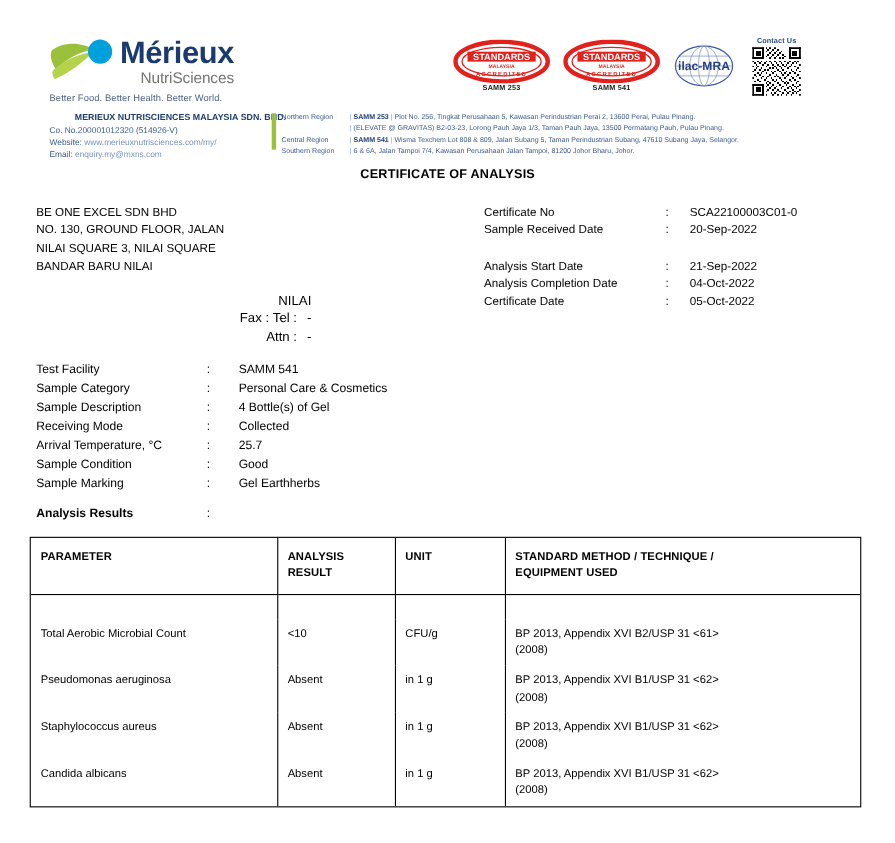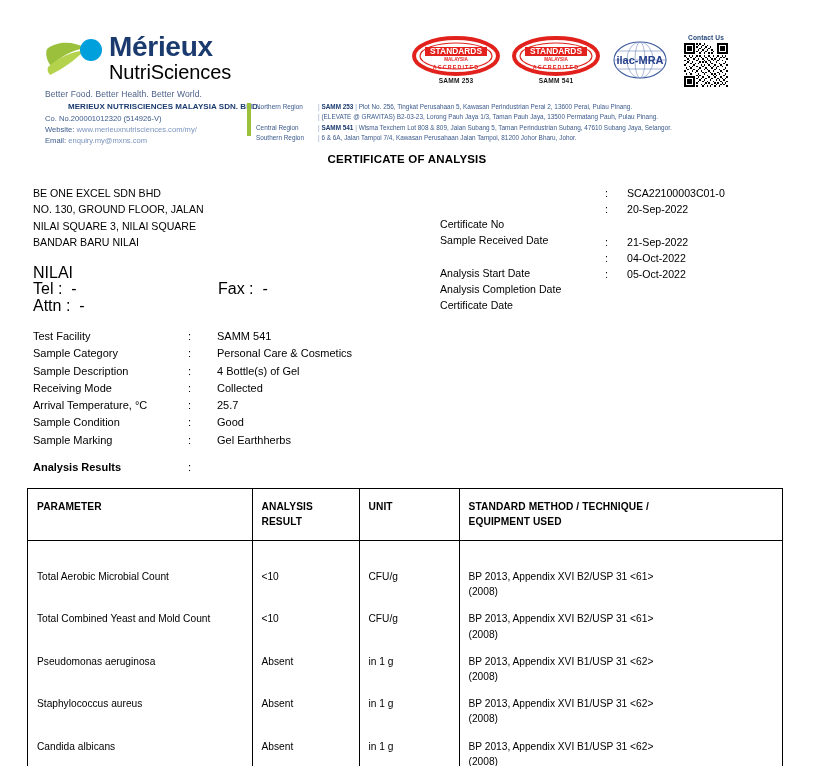--- a/index.html
+++ b/index.html
@@ -28,42 +28,43 @@
     width: 814px;
     height: 145px;
   }
   .logo-block {
     position: absolute;
     left: 45px; top: 33px;
   }
   .logo-row {
     display: flex;
     align-items: center;
+    text-align: right;
   }
   .logo-mark {
     position: relative;
     width: 62px;
     height: 44px;
     flex: none;
   }
   .logo-mark svg { display:block; }
   .logo-words {
     margin-left: 2px;
     line-height: 1;
   }
   .logo-merieux {
     font-size: 28px;
     font-weight: bold;
     color: #1b3b6f;
     letter-spacing: -0.3px;
     display: block;
   }
   .logo-nutri {
-    font-size: 20px;
-    color: #000000;
+    font-size: 14px;
+    color: #737373;
     display: block;
     margin-top: 1px;
     letter-spacing: -0.1px;
   }
   .tagline {
     margin-top: 7px;
     font-size: 8.5px;
     color: #4a5f86;
     letter-spacing: 0.1px;
   }
@@ -160,42 +161,43 @@
   
   .cust {
     position: absolute;
     left: 33px; top: 185px;
     font-size: 10.6px;
     line-height: 16.3px;
   }
   .cust-contact {
     position: absolute;
     left: 33px; top: 265px;
-    font-size: 16px;
+    font-size: 12px;
     line-height: 16.3px;
+    text-align: right;
   }
   .contact-line { position: relative; height: 16.3px; width: 250px; }
   .contact-line .k { display: inline-block; }
   .contact-line .v { display: inline-block; margin-left: 9px; }
   .contact-line .fax { position: absolute; left: 164px; top: 0; padding-left: 21px; }
 
   
   .meta {
     position: absolute;
     left: 440px; top: 185px;
     font-size: 10.6px;
   }
   .meta-row {
     display: flex;
     height: 16.3px;
     align-items: flex-start;
     line-height: 16.3px;
   }
   .meta-row.gap { margin-top: 16px; }
-  .meta-key { width: 165px; margin-top: 31px; }
+  .meta-key { width: 165px; }
   .meta-colon { width: 22px; }
   .meta-val { }
 
   
   .sample {
     position: absolute;
     left: 33px; top: 328px;
     font-size: 11px;
   }
   .s-row {
@@ -685,29 +687,20 @@
         <tr>
           <td>Total Aerobic Microbial Count</td>
           <td>&lt;10</td>
           <td>CFU/g</td>
           <td>
             <div>BP 2013, Appendix XVI B2/USP 31 &lt;61&gt;</div>
             <div>(2008)</div>
           </td>
         </tr>
         <tr>
-          <td>Total Combined Yeast and Mold Count</td>
-          <td>&lt;10</td>
-          <td>CFU/g</td>
-          <td>
-            <div>BP 2013, Appendix XVI B2/USP 31 &lt;61&gt;</div>
-            <div>(2008)</div>
-          </td>
-        </tr>
-        <tr>
           <td>Pseudomonas aeruginosa</td>
           <td>Absent</td>
           <td>in 1 g</td>
           <td>
             <div>BP 2013, Appendix XVI B1/USP 31 &lt;62&gt;</div>
             <div>(2008)</div>
           </td>
         </tr>
         <tr>
           <td>Staphylococcus aureus</td>

